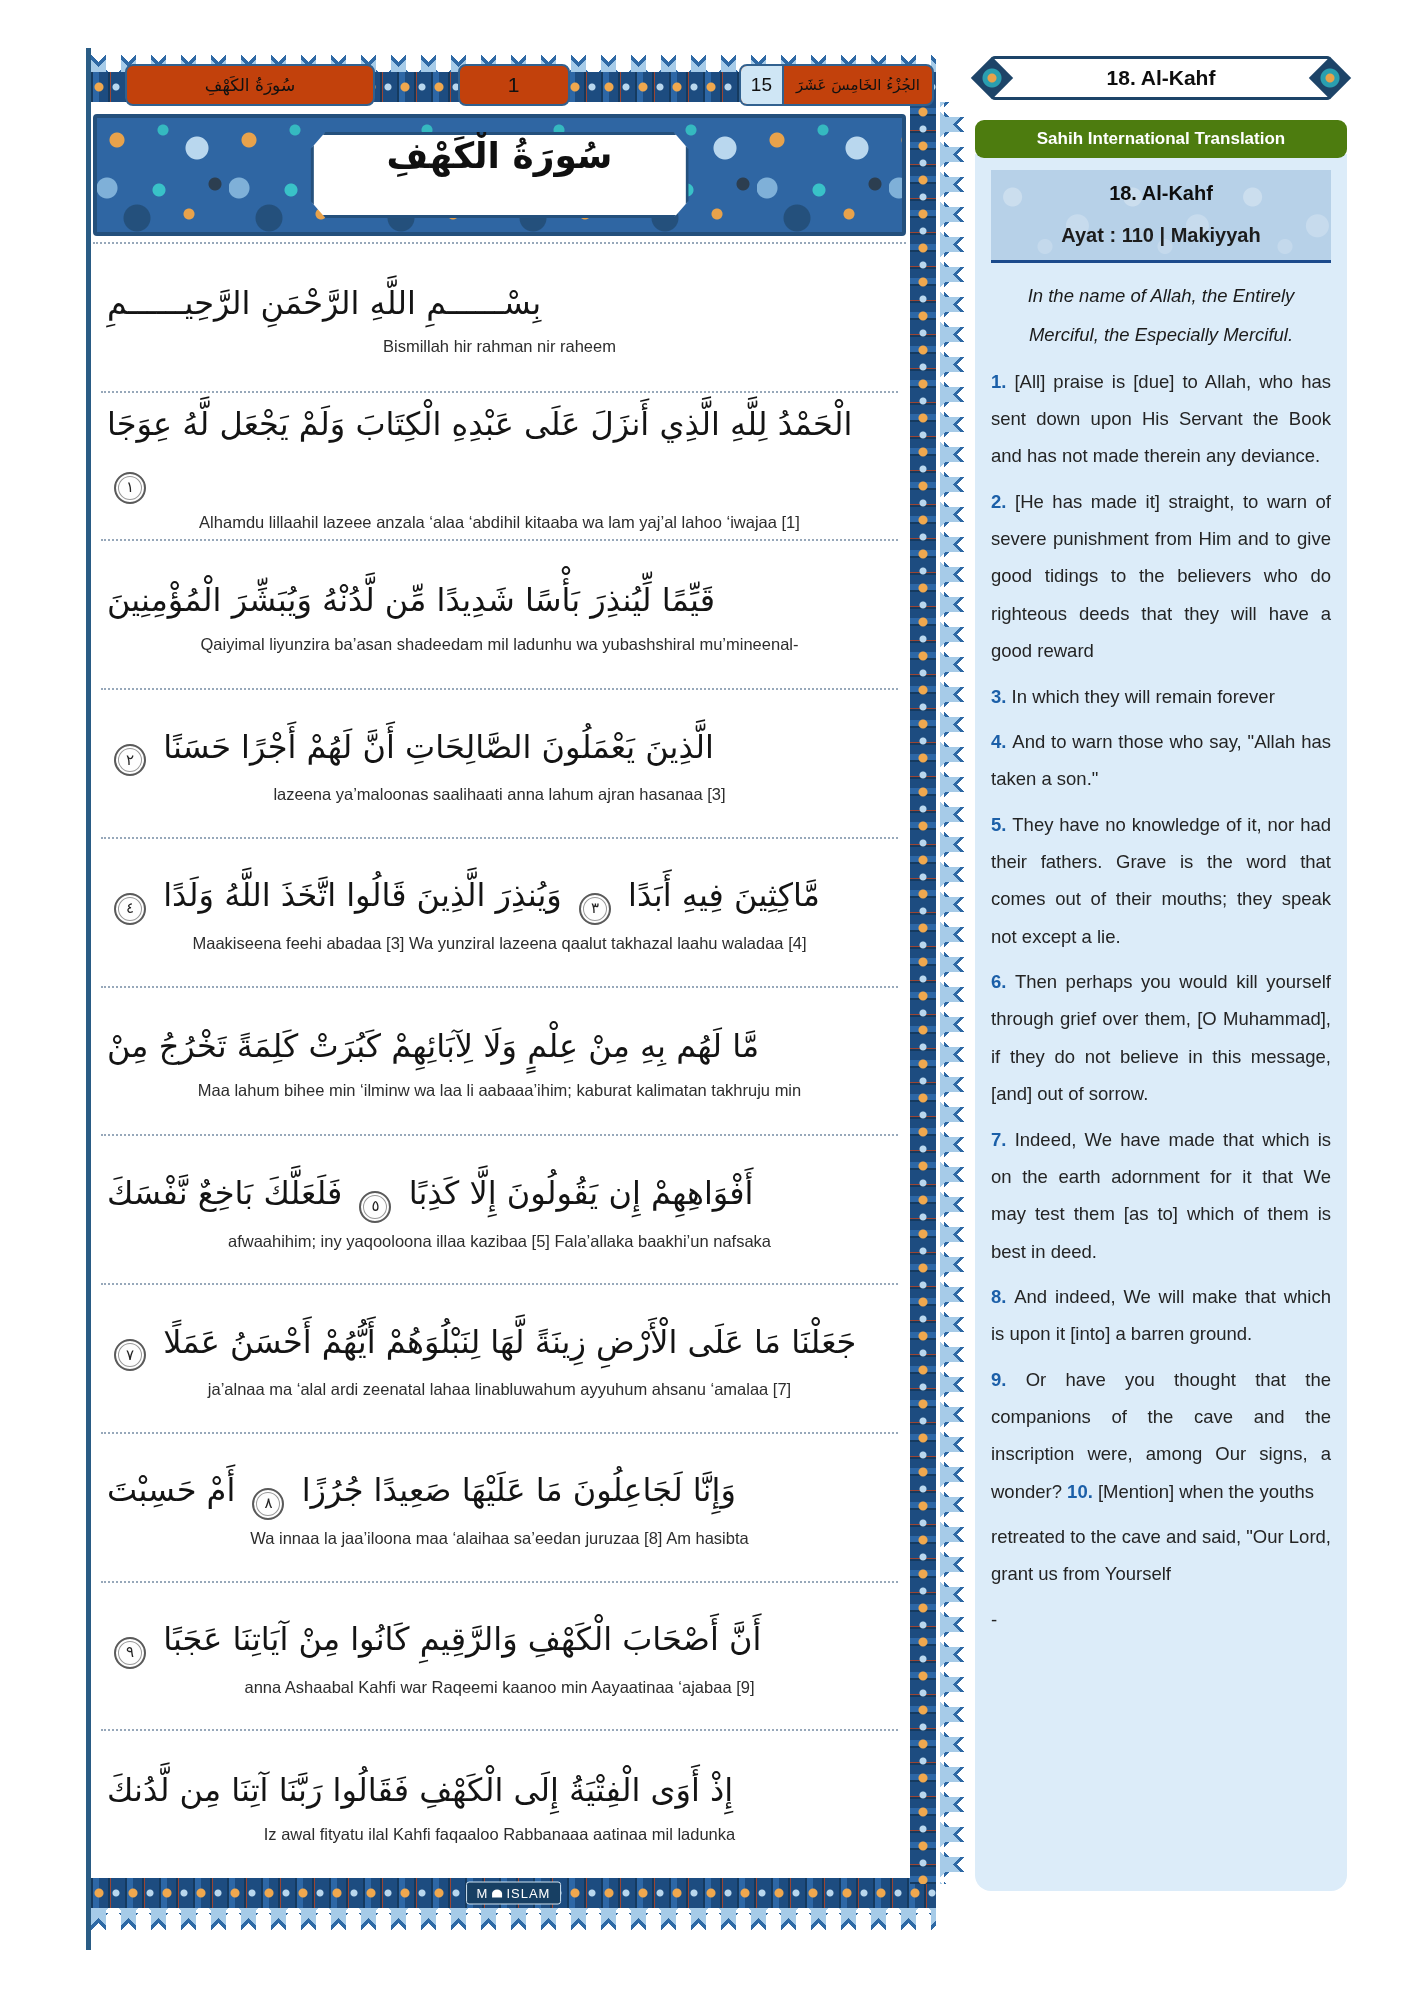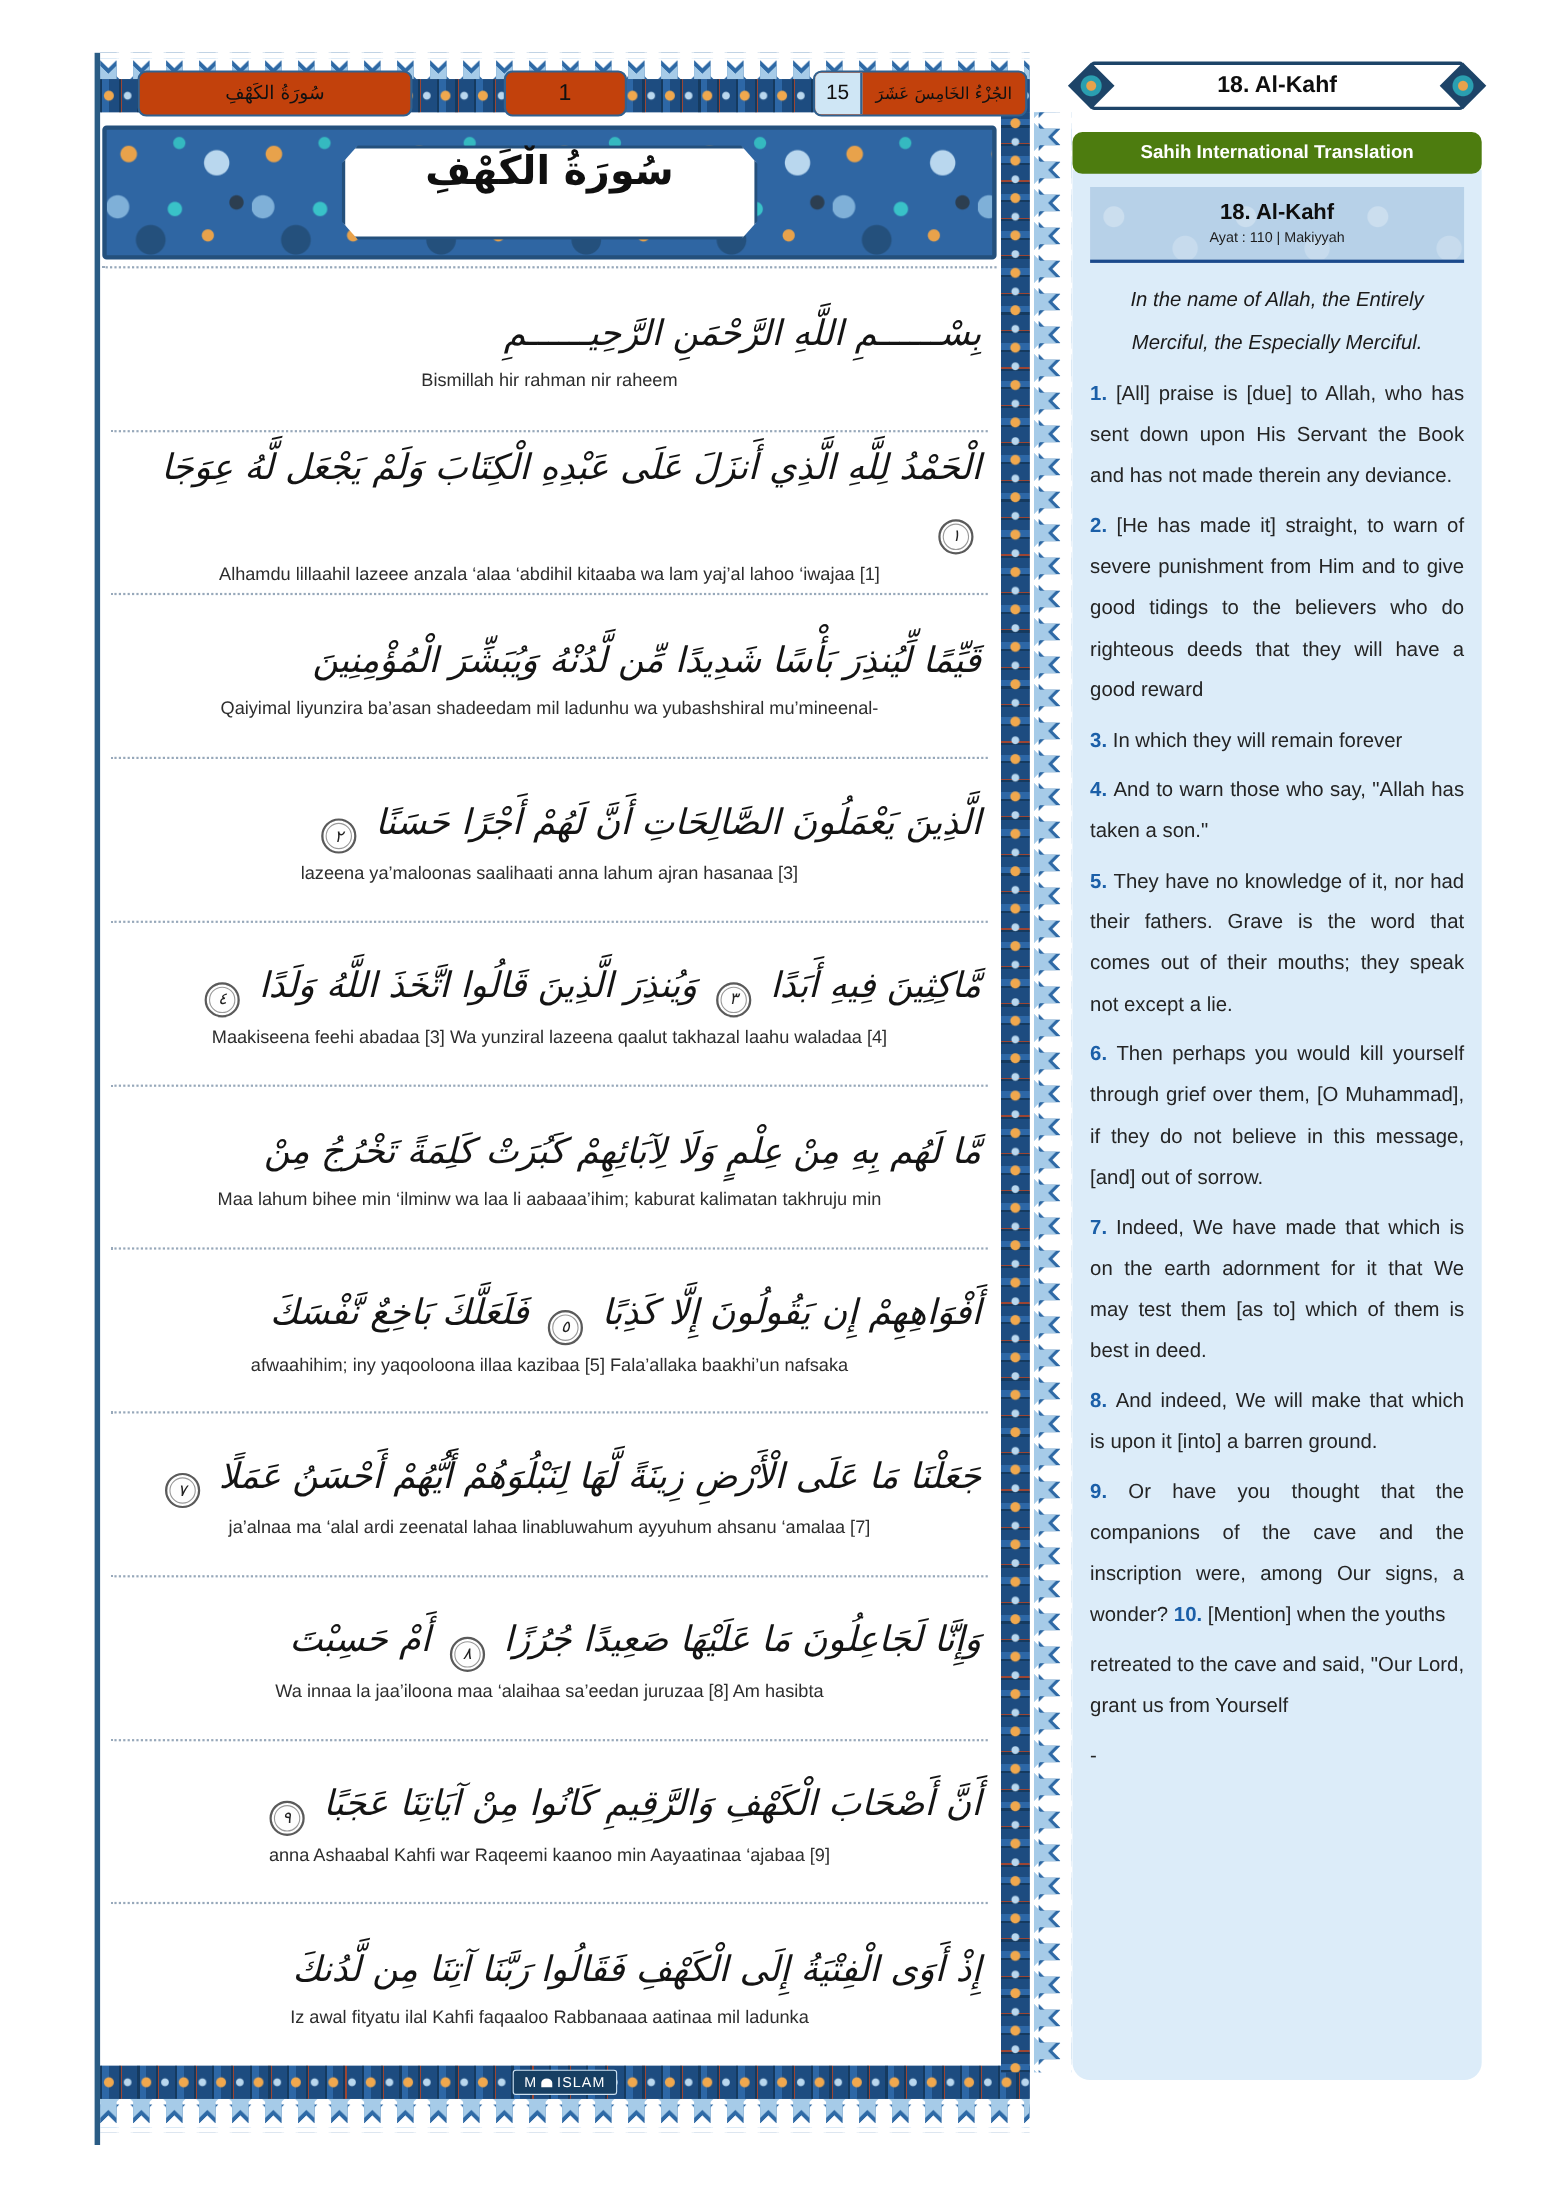--- a/index.html
+++ b/index.html
@@ -56,22 +56,22 @@
     clip-path:polygon(4% 0,96% 0,100% 20%,100% 80%,96% 100%,4% 100%,0 80%,0 20%);
     display:flex; align-items:flex-start; justify-content:center; }
   .cartouche-title { font-family:"DejaVu Sans",sans-serif; font-size:36px; font-weight:bold; color:#101010; }
 
   
   .content { height:1636px; margin:6px 30px 0 2px; padding:0 8px;
     display:flex; flex-direction:column; border-top:2px dotted #97a8ba; }
   .q-block { flex:1; display:flex; flex-direction:column; justify-content:center;
     border-bottom:2px dotted #97a8ba; padding:4px 6px; }
   .q-block:last-child { border-bottom:none; }
-  .q-arabic { direction:rtl; text-align:right; font-family:"DejaVu Sans",sans-serif;
-    font-size:32px; line-height:1.55; color:#141414;font-style:italic; }
+  .q-arabic { direction:rtl; text-align:left; font-family:"DejaVu Sans",sans-serif;
+    font-size:32px; line-height:1.55; color:#141414; }
   .q-translit { text-align:center; font-size:16.5px; color:#2d2d2d; margin-top:9px; }
   .vm { display:inline-flex; align-items:center; justify-content:center;
     width:32px; height:32px; border:2px solid #5a5a5a; border-radius:50%;
     box-shadow:inset 0 0 0 2px #fff, inset 0 0 0 3px #999;
     font-size:15px; margin:0 7px; vertical-align:-7px; background:#fefefe; color:#222; }
 
   
   .right-strip { position:absolute; right:0; top:54px; bottom:66px; width:26px;
     background-color:#1d4c80;
     background-image:
@@ -118,21 +118,21 @@
   .panel-body { background:#dcecf9; border-radius:0 0 16px 16px; margin-top:-4px;
     padding:16px 16px 20px; height:1737px; overflow:hidden; }
 
   .ayat-box { background-color:#b7d1e8; text-align:center; padding:12px 6px 13px;
     background-image:
       radial-gradient(circle at 18% 30%,rgba(255,255,255,.28) 9px,transparent 10px),
       radial-gradient(circle at 72% 62%,rgba(255,255,255,.22) 11px,transparent 12px),
       radial-gradient(circle at 45% 85%,rgba(255,255,255,.18) 7px,transparent 8px);
     background-size:120px 90px; }
   .ayat-title { font-weight:bold; font-size:20px; color:#0e0e0e; }
-  .ayat-meta { font-size:13px; color:#1c1c1c; margin-top:3px; }
+  .ayat-meta { font-size:20px; color:#1c1c1c; margin-top:19px;font-weight:bold; }
   .ayat-rule { height:3px; background:#1b4a8c; }
 
   .intro { font-style:italic; font-size:18.5px; text-align:center; line-height:2.1;
     color:#1b1b1b; margin:14px 0 4px; }
   .t-para { margin:8px 0; font-size:18.5px; line-height:2.02; color:#242424;
     text-align:justify; }
   .vnum { color:#1b5fa8; font-weight:bold; }
 </style>
 </head>
 <body>

